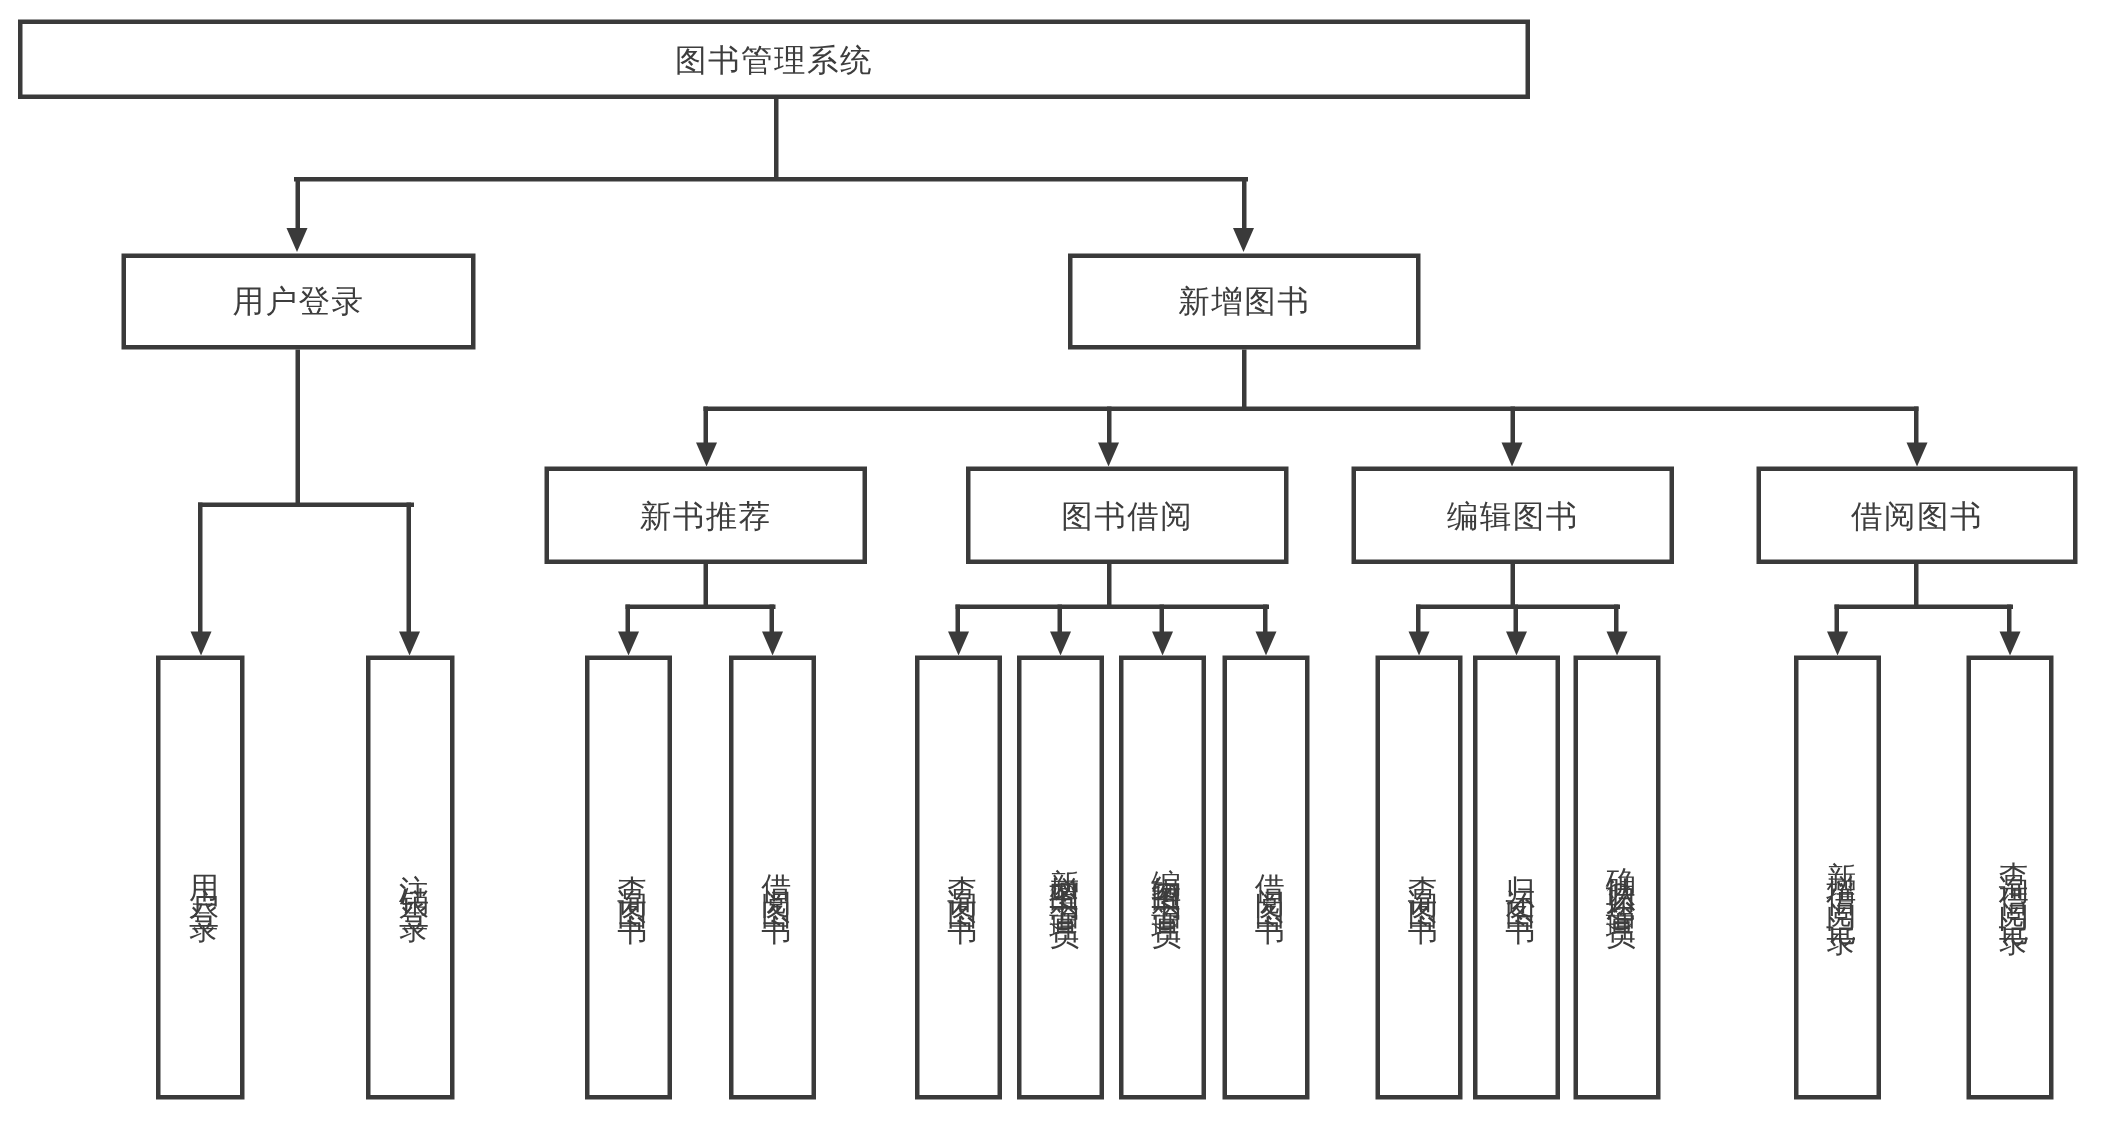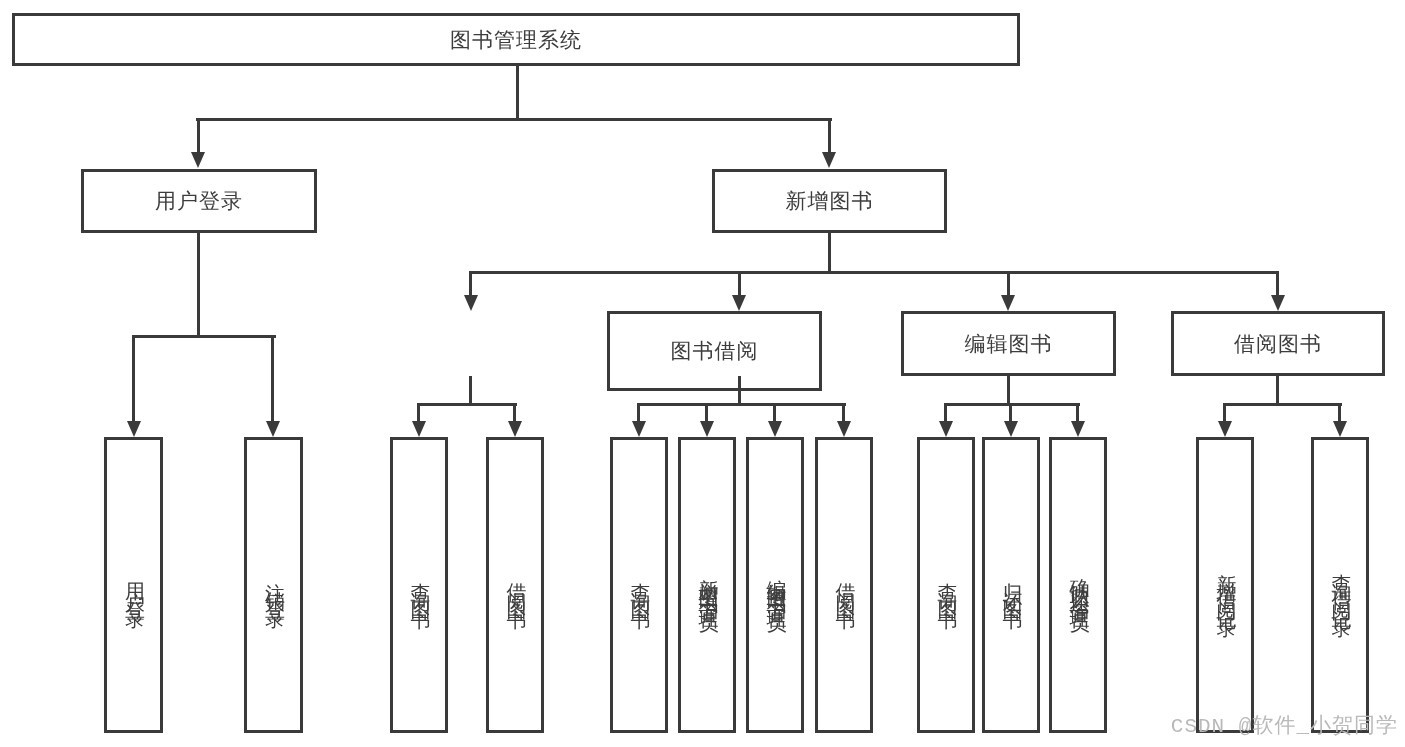--- a/index.html
+++ b/index.html
@@ -93,21 +93,24 @@
   <div class="hl" style="left:469px;top:271px;width:810px;height:3px"></div>
   <div class="vl" style="left:469px;top:271px;width:3px;height:26px"></div>
   <div class="ah" style="left:464px;top:295px"></div>
   <div class="vl" style="left:738px;top:271px;width:3px;height:26px"></div>
   <div class="ah" style="left:732px;top:295px"></div>
   <div class="vl" style="left:1007px;top:271px;width:3px;height:26px"></div>
   <div class="ah" style="left:1001px;top:295px"></div>
   <div class="vl" style="left:1276px;top:271px;width:3px;height:26px"></div>
   <div class="ah" style="left:1271px;top:295px"></div>
 
-  <div class="box" style="left:607px;top:311px;width:215px;height:80px">
+  <div class="box" style="left:363px;top:311px;width:215px;height:65px">
+    <span>新书推荐</span>
+  </div>
+  <div class="box" style="left:644px;top:311px;width:215px;height:65px">
     <span>图书借阅</span>
   </div>
   <div class="box" style="left:901px;top:311px;width:215px;height:65px">
     <span>编辑图书</span>
   </div>
   <div class="box" style="left:1171px;top:311px;width:214px;height:65px">
     <span>借阅图书</span>
   </div>
 
   <div class="vl" style="left:469px;top:376px;width:3px;height:29px"></div>
@@ -181,15 +184,14 @@
     <span>确认归还（管理员）</span>
   </div>
 
   <div class="vbox" style="left:1196px;top:437px;width:58px;height:296px">
     <span>新增借阅记录</span>
   </div>
   <div class="vbox" style="left:1311px;top:437px;width:58px;height:296px">
     <span>查询借阅记录</span>
   </div>
 
-  <div class="watermark">CSDN @软件_小贺同学</div>
 
 </div>
 
 </body></html>

